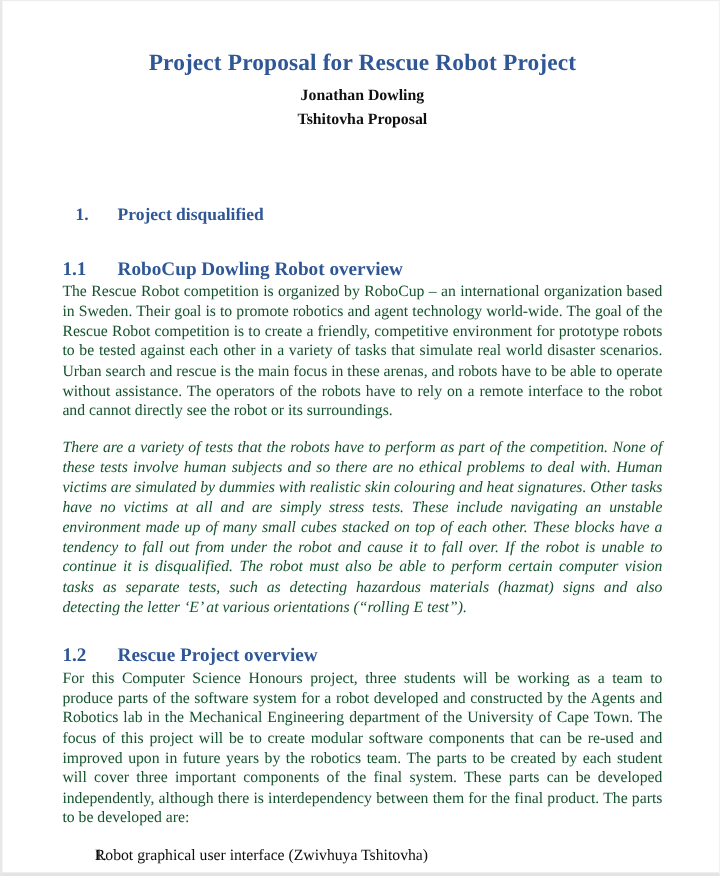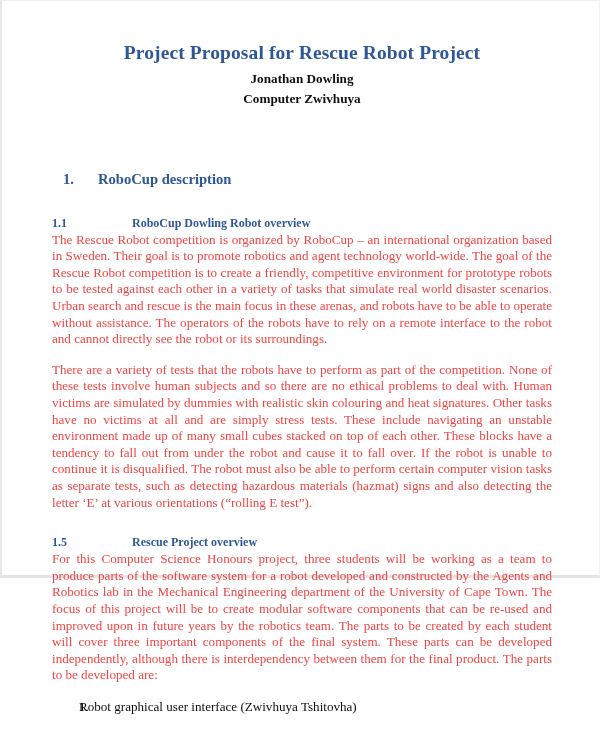--- a/index.html
+++ b/index.html
@@ -10,21 +10,21 @@
   body {
     width: 600px;
     height: 730px;
     font-family: "Liberation Serif", "DejaVu Serif", serif;
     color: #000000;
     overflow: hidden;
   }
   .page {
     position: relative;
     width: 600px;
-    height: 578px;
+    height: 730px;
     box-sizing: border-box;
     background: #ffffff;
     border-left: 2px solid #e8e8e8;
     border-right: 1px solid #f2f2f2;
     border-top: 1px solid #ededed;
     border-bottom: 3px solid #e4e4e4;
   }
   .content {
     position: absolute;
     left: 50px;
@@ -68,44 +68,43 @@
   }
   .h1 .num {
     width: 46px;
     flex: none;
     padding-left: 11px;
     box-sizing: border-box;
   }
   .h2 {
     margin: 0;
     padding-top: 28px;
-    font-size: 12px;
+    font-size: 16px;
     font-weight: bold;
     color: #2f5796;
     display: flex;
-    gap: 34px;
   }
   .h2 .num {
     width: 46px;
     flex: none;
   }
   .h2.tight { padding-top: 24px; }
 
   
   p.body {
     margin: 0;
     padding-top: 1px;
     font-size: 13.1px;
     line-height: 16.6px;
     text-align: justify;
     text-justify: inter-word;
-    color: #ef4444;
+    color: #14532d;
     hyphens: none;
   }
-  p.body.gap { padding-top: 14px; }
+  p.body.gap { padding-top: 14px; font-style: italic; }
 
   
   ol.parts {
     margin: 0;
     padding: 12px 0 0 0;
     list-style: none;
   }
   ol.parts li {
     font-size: 13.1px;
     line-height: 21.5px;
@@ -122,39 +121,39 @@
 </head>
 <body>
 
 <div class="page">
   <div class="content">
 
     <h1 class="doc-title">Project Proposal for Rescue Robot Project</h1>
 
     <div class="authors">
       <span class="author">Jonathan Dowling</span>
-      <span class="author">Computer Zwivhuya</span>
+      <span class="author">Tshitovha Proposal</span>
     </div>
 
     <div class="h1">
       <span class="num">1.</span>
-      <span>RoboCup description</span>
+      <span>Project disqualified</span>
     </div>
 
     <div class="h2">
       <span class="num">1.1</span>
       <span>RoboCup Dowling Robot overview</span>
     </div>
 
     <p class="body">The Rescue Robot competition is organized by RoboCup – an international organization based in Sweden. Their goal is to promote robotics and agent technology world-wide. The goal of the Rescue Robot competition is to create a friendly, competitive environment for prototype robots to be tested against each other in a variety of tasks that simulate real world disaster scenarios. Urban search and rescue is the main focus in these arenas, and robots have to be able to operate without assistance. The operators of the robots have to rely on a remote interface to the robot and cannot directly see the robot or its surroundings.</p>
 
     <p class="body gap">There are a variety of tests that the robots have to perform as part of the competition. None of these tests involve human subjects and so there are no ethical problems to deal with. Human victims are simulated by dummies with realistic skin colouring and heat signatures. Other tasks have no victims at all and are simply stress tests. These include navigating an unstable environment made up of many small cubes stacked on top of each other. These blocks have a tendency to fall out from under the robot and cause it to fall over. If the robot is unable to continue it is disqualified. The robot must also be able to perform certain computer vision tasks as separate tests, such as detecting hazardous materials (hazmat) signs and also detecting the letter ‘E’ at various orientations (“rolling E test”).</p>
 
     <div class="h2 tight">
-      <span class="num">1.5</span>
+      <span class="num">1.2</span>
       <span>Rescue Project overview</span>
     </div>
 
     <p class="body">For this Computer Science Honours project, three students will be working as a team to produce parts of the software system for a robot developed and constructed by the Agents and Robotics lab in the Mechanical Engineering department of the University of Cape Town. The focus of this project will be to create modular software components that can be re-used and improved upon in future years by the robotics team. The parts to be created by each student will cover three important components of the final system. These parts can be developed independently, although there is interdependency between them for the final product. The parts to be developed are:</p>
 
     <ol class="parts">
       <li>
         <span class="idx">1.</span>
         <span>Robot graphical user interface (Zwivhuya Tshitovha)</span>
       </li>

